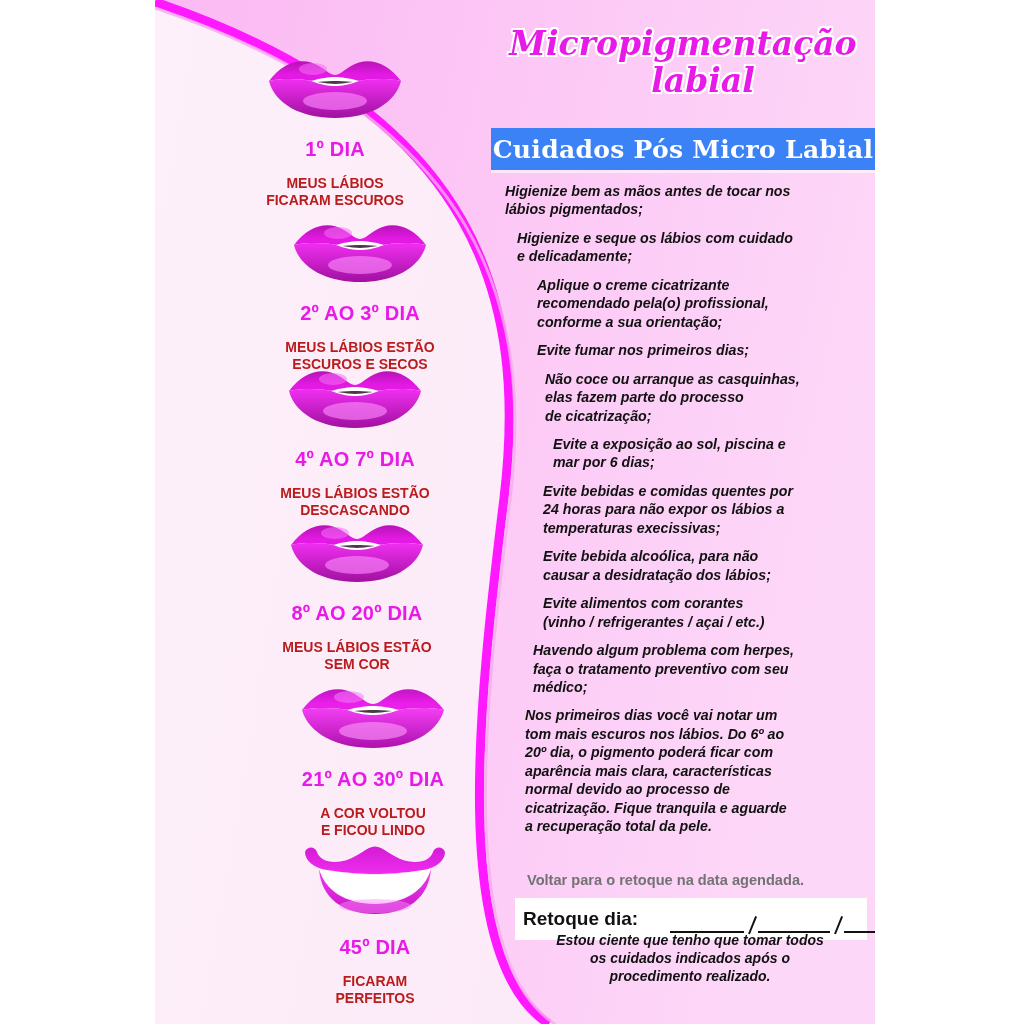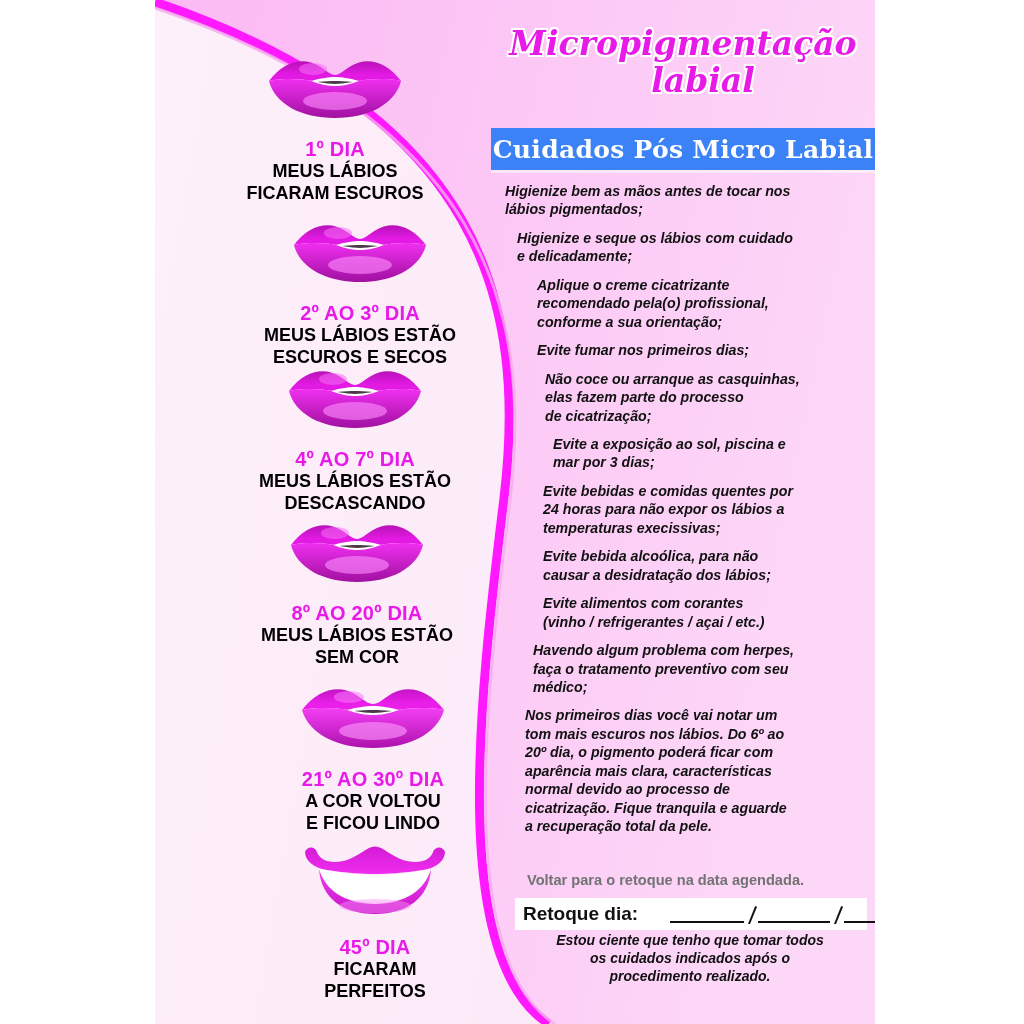--- a/index.html
+++ b/index.html
@@ -29,21 +29,21 @@
   }
   .phase{
     position:absolute; left:0; width:360px; text-align:center;
   }
   .lips-wrap{display:block;margin:0 auto;}
   .phase-day{
     font-size:20px;font-weight:bold;color:#e81ae8;letter-spacing:.2px;
     margin-top:18px;line-height:1.12;
   }
   .phase-desc{
-    font-size:18px;font-weight:bold;color:#000000;line-height:1.22;margin-top:1px;
+    font-size:14px;font-weight:bold;color:#b91c1c;line-height:1.22;margin-top:15px;
   }
 
   
   .fases-pos{
     position:absolute; left:205px; top:33px; z-index:6;
     font-size:25px;font-weight:bold;color:#111;letter-spacing:.4px;
   }
 
   
   .right-col{
@@ -94,21 +94,21 @@
     margin-bottom:10px;
     white-space:pre-line;
   }
 
   .voltar{
     position:absolute;left:36px;top:872px;width:364px;
     font-size:14.6px;font-weight:bold;font-style:normal;color:#737373;
     line-height:1.2;
   }
   .retoque-box{
-    position:absolute;left:24px;top:898px;width:352px;height:32px;
+    position:absolute;left:24px;top:898px;width:352px;height:42px;
     background:#ffffff;
     display:flex;align-items:center;gap:32px;
   }
   .retoque-label{
     font-size:19px;font-weight:bold;color:#111;padding-left:8px;white-space:nowrap;
   }
   .retoque-lines{position:relative;flex:1;height:100%;}
   .rl{position:absolute;bottom:7px;height:2px;background:#111;}
   .slash{position:absolute;bottom:6px;width:2px;height:19px;background:#111;
          transform:rotate(22deg);transform-origin:bottom center;}
@@ -354,21 +354,21 @@
       <div class="care-item" style="padding-left:26px;width:340px">Higienize e seque os lábios com cuidado
 e delicadamente;</div>
       <div class="care-item" style="padding-left:46px;width:330px">Aplique o creme cicatrizante
 recomendado pela(o) profissional,
 conforme a sua orientação;</div>
       <div class="care-item" style="padding-left:46px;width:330px">Evite fumar nos primeiros dias;</div>
       <div class="care-item" style="padding-left:54px;width:330px">Não coce ou arranque as casquinhas,
 elas fazem parte do processo
 de cicatrização;</div>
       <div class="care-item" style="padding-left:62px;width:320px">Evite a exposição ao sol, piscina e
-mar por 3 dias;</div>
+mar por 6 dias;</div>
       <div class="care-item" style="padding-left:52px;width:332px">Evite bebidas e comidas quentes por
 24 horas para não expor os lábios a
 temperaturas execissivas;</div>
       <div class="care-item" style="padding-left:52px;width:332px">Evite bebida alcoólica, para não
 causar a desidratação dos lábios;</div>
       <div class="care-item" style="padding-left:52px;width:336px">Evite alimentos com corantes
 (vinho / refrigerantes / açai  / etc.)</div>
       <div class="care-item" style="padding-left:42px;width:340px">Havendo algum problema com herpes,
 faça o tratamento preventivo com seu
 médico;</div>

